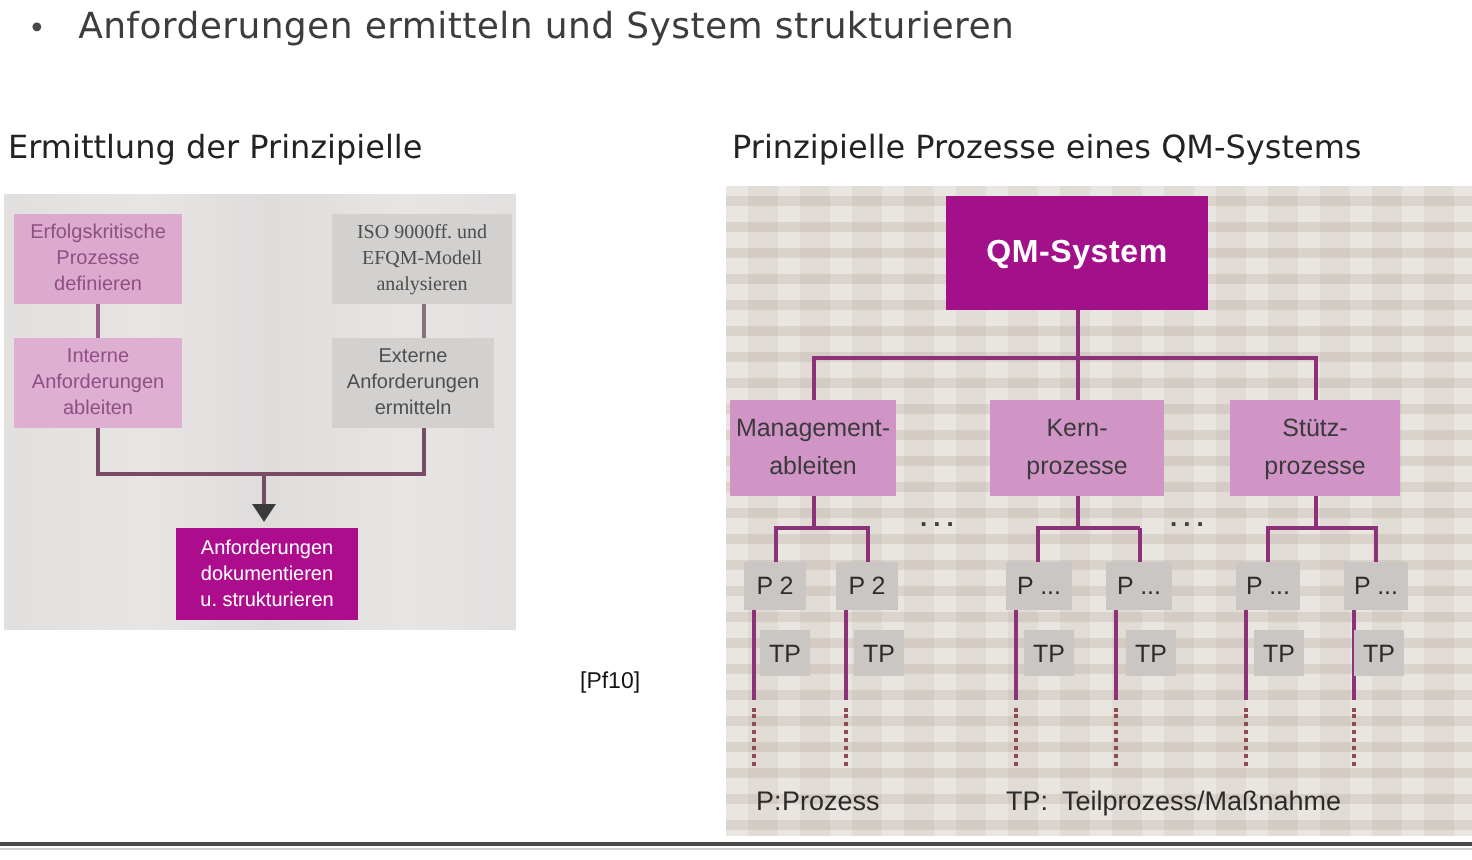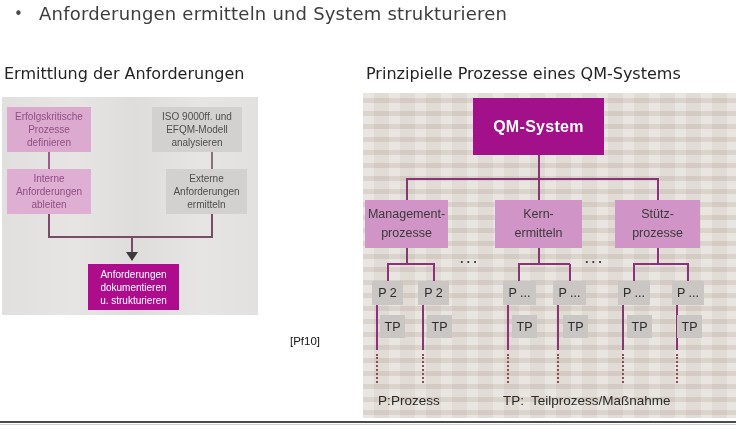--- a/index.html
+++ b/index.html
@@ -59,28 +59,28 @@
   .divider-light{left:0;top:424px;width:736px;height:1px;background:#cfcfcf;}
 </style>
 </head>
 <body>
 
 <div class="abs slide-title">
   <span class="bullet">•</span>
   <span>Anforderungen ermitteln und System strukturieren</span>
 </div>
 
-<div class="abs panel-heading heading-left">Ermittlung der Anforderungen</div>
+<div class="abs panel-heading heading-left">Ermittlung der Prinzipielle</div>
 <div class="abs panel-heading heading-right">Prinzipielle Prozesse eines QM-Systems</div>
 
 <div class="abs scan left-scan">
   <div class="fbox pink" style="left:5px;top:10px;width:84px;height:45px;">Erfolgskritische
 Prozesse
 definieren</div>
-  <div class="fbox grayb" style="left:150px;top:10px;width:90px;height:45px;">ISO 9000ff. und
+  <div class="fbox grayb" style="left:164px;top:10px;width:90px;height:45px;font-family:Liberation Serif, serif;">ISO 9000ff. und
 EFQM-Modell
 analysieren</div>
   <div class="fbox pink2" style="left:5px;top:72px;width:84px;height:45px;">Interne
 Anforderungen
 ableiten</div>
   <div class="fbox grayb" style="left:164px;top:72px;width:81px;height:45px;">Externe
 Anforderungen
 ermitteln</div>
 
   <div class="line lv" style="left:46px;top:55px;height:17px;background:#9a5e88;"></div>
@@ -101,23 +101,23 @@
 <div class="abs scan right-scan">
   <div class="qm" style="left:110px;top:5px;width:131px;height:57px;">QM-System</div>
 
   <div class="tline" style="left:175px;top:62px;width:2px;height:23px;"></div>
   <div class="tline" style="left:43px;top:85px;width:253px;height:2px;"></div>
   <div class="tline" style="left:43px;top:86px;width:2px;height:21px;"></div>
   <div class="tline" style="left:175px;top:86px;width:2px;height:21px;"></div>
   <div class="tline" style="left:294px;top:86px;width:2px;height:21px;"></div>
 
   <div class="lv2" style="left:2px;top:107px;width:83px;height:48px;">Management-
+ableiten</div>
+  <div class="lv2" style="left:132px;top:107px;width:87px;height:48px;">Kern-
 prozesse</div>
-  <div class="lv2" style="left:132px;top:107px;width:87px;height:48px;">Kern-
-ermitteln</div>
   <div class="lv2" style="left:252px;top:107px;width:85px;height:48px;">Stütz-
 prozesse</div>
 
   <div class="tline" style="left:43px;top:155px;width:2px;height:16px;"></div>
   <div class="tline" style="left:175px;top:155px;width:2px;height:16px;"></div>
   <div class="tline" style="left:294px;top:155px;width:2px;height:16px;"></div>
   <div class="tline" style="left:24px;top:170px;width:48px;height:2px;"></div>
   <div class="tline" style="left:155px;top:170px;width:52px;height:2px;"></div>
   <div class="tline" style="left:270px;top:170px;width:56px;height:2px;"></div>
   <div class="tline" style="left:24px;top:171px;width:2px;height:17px;"></div>

